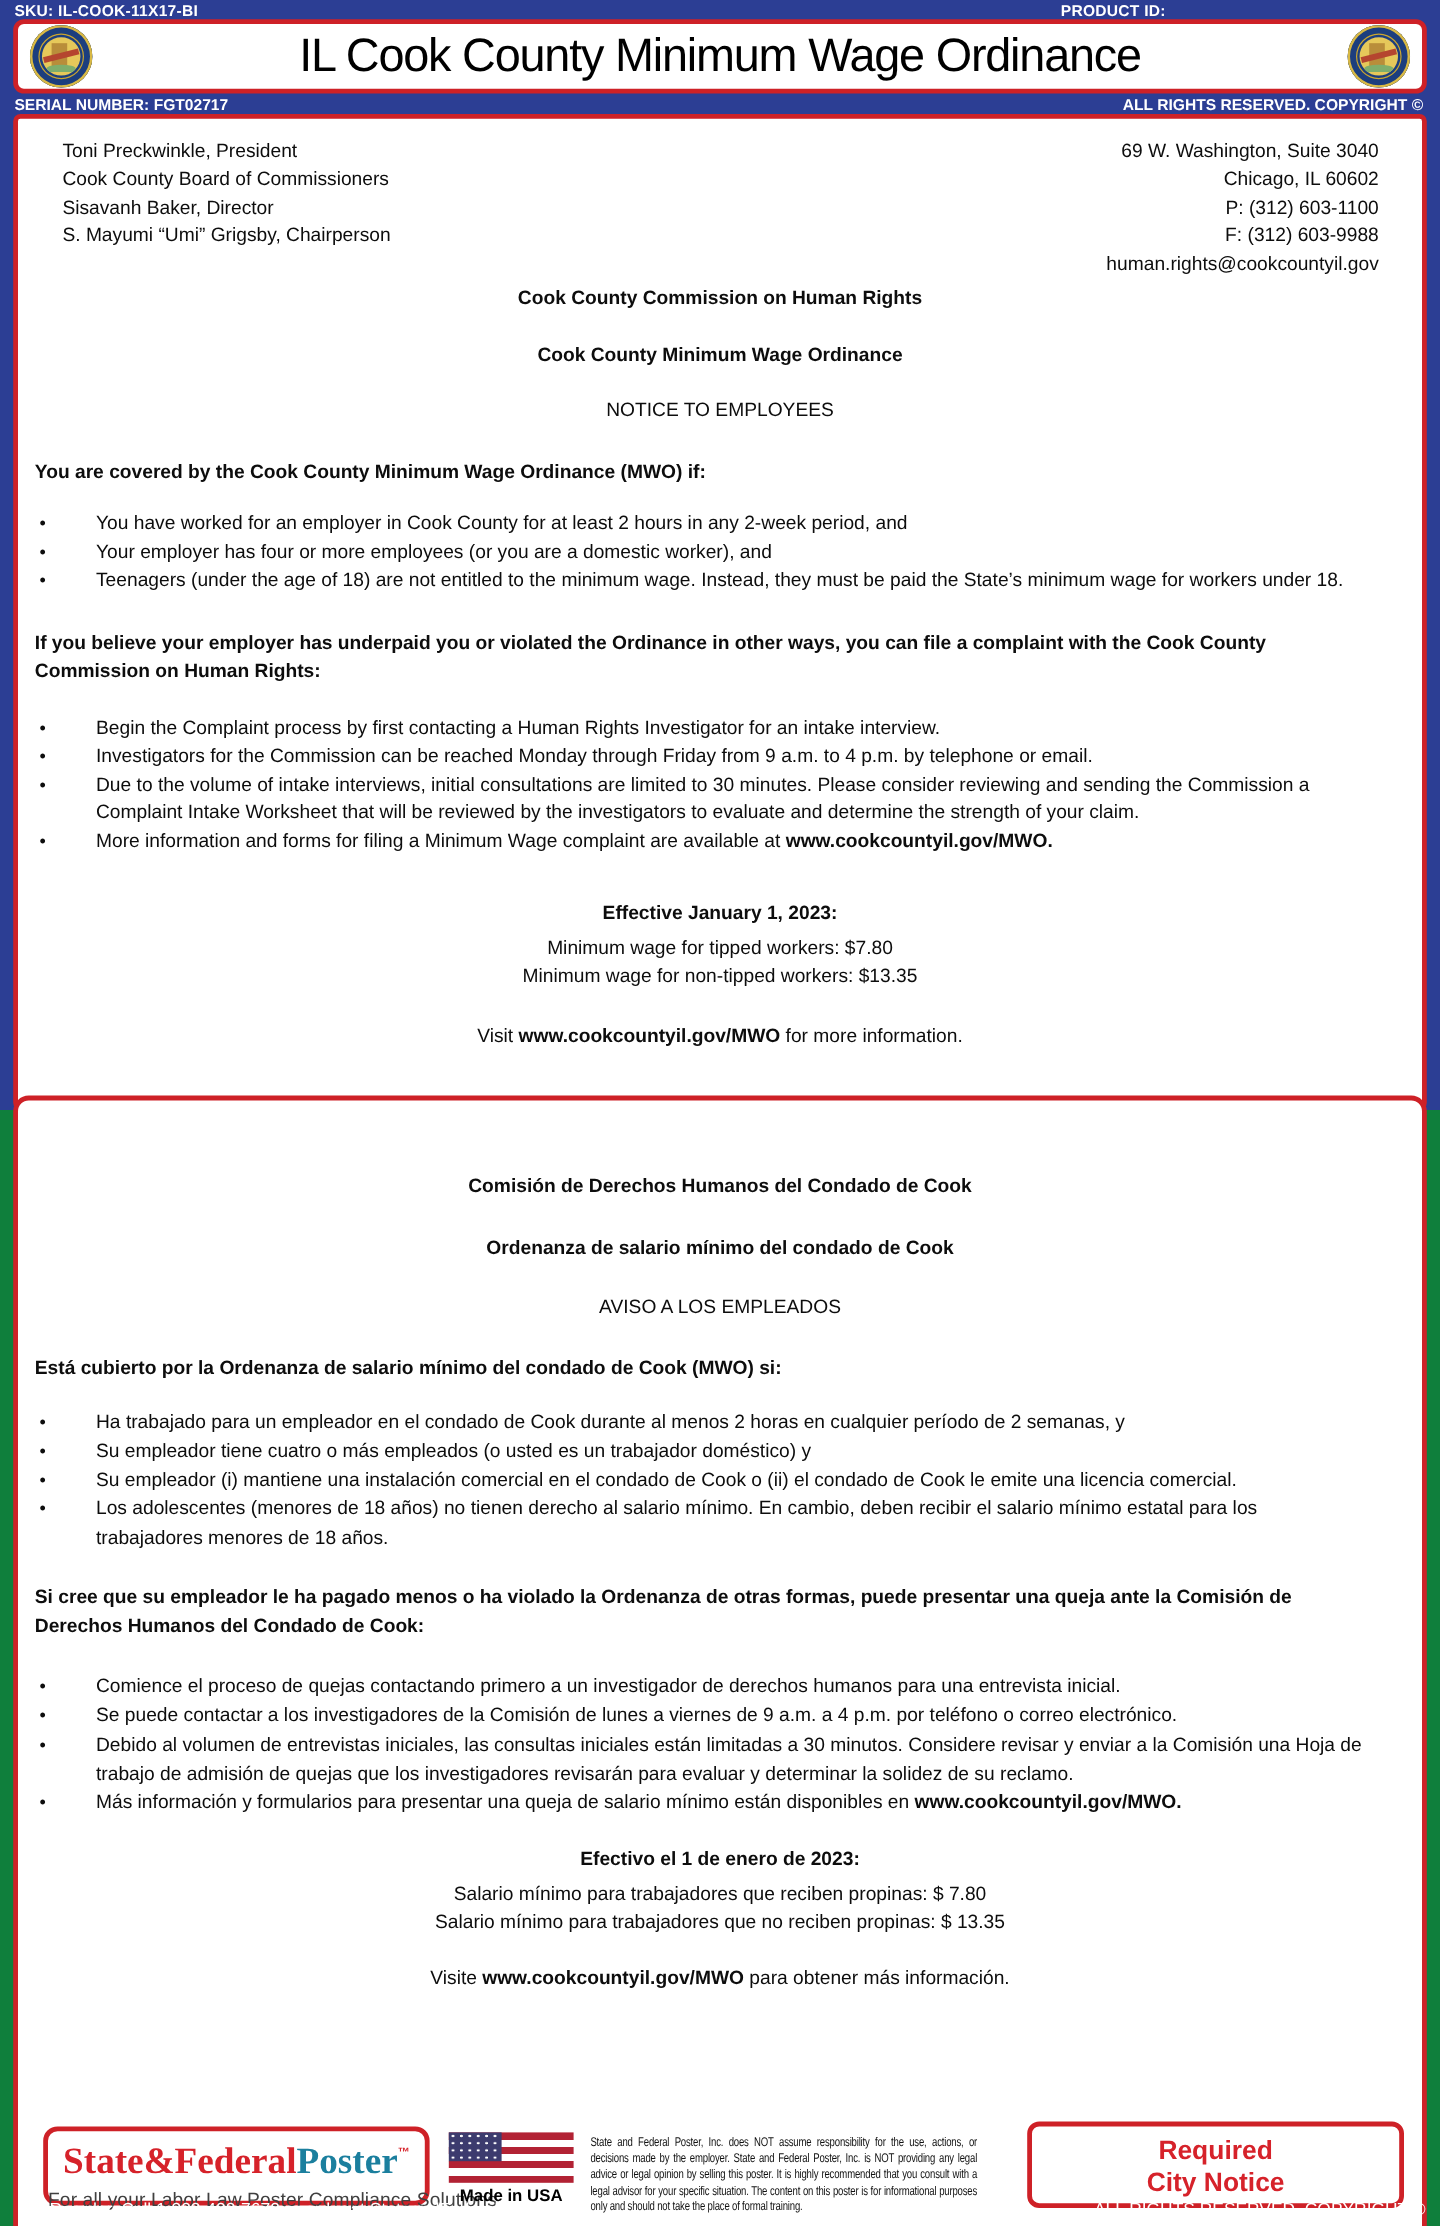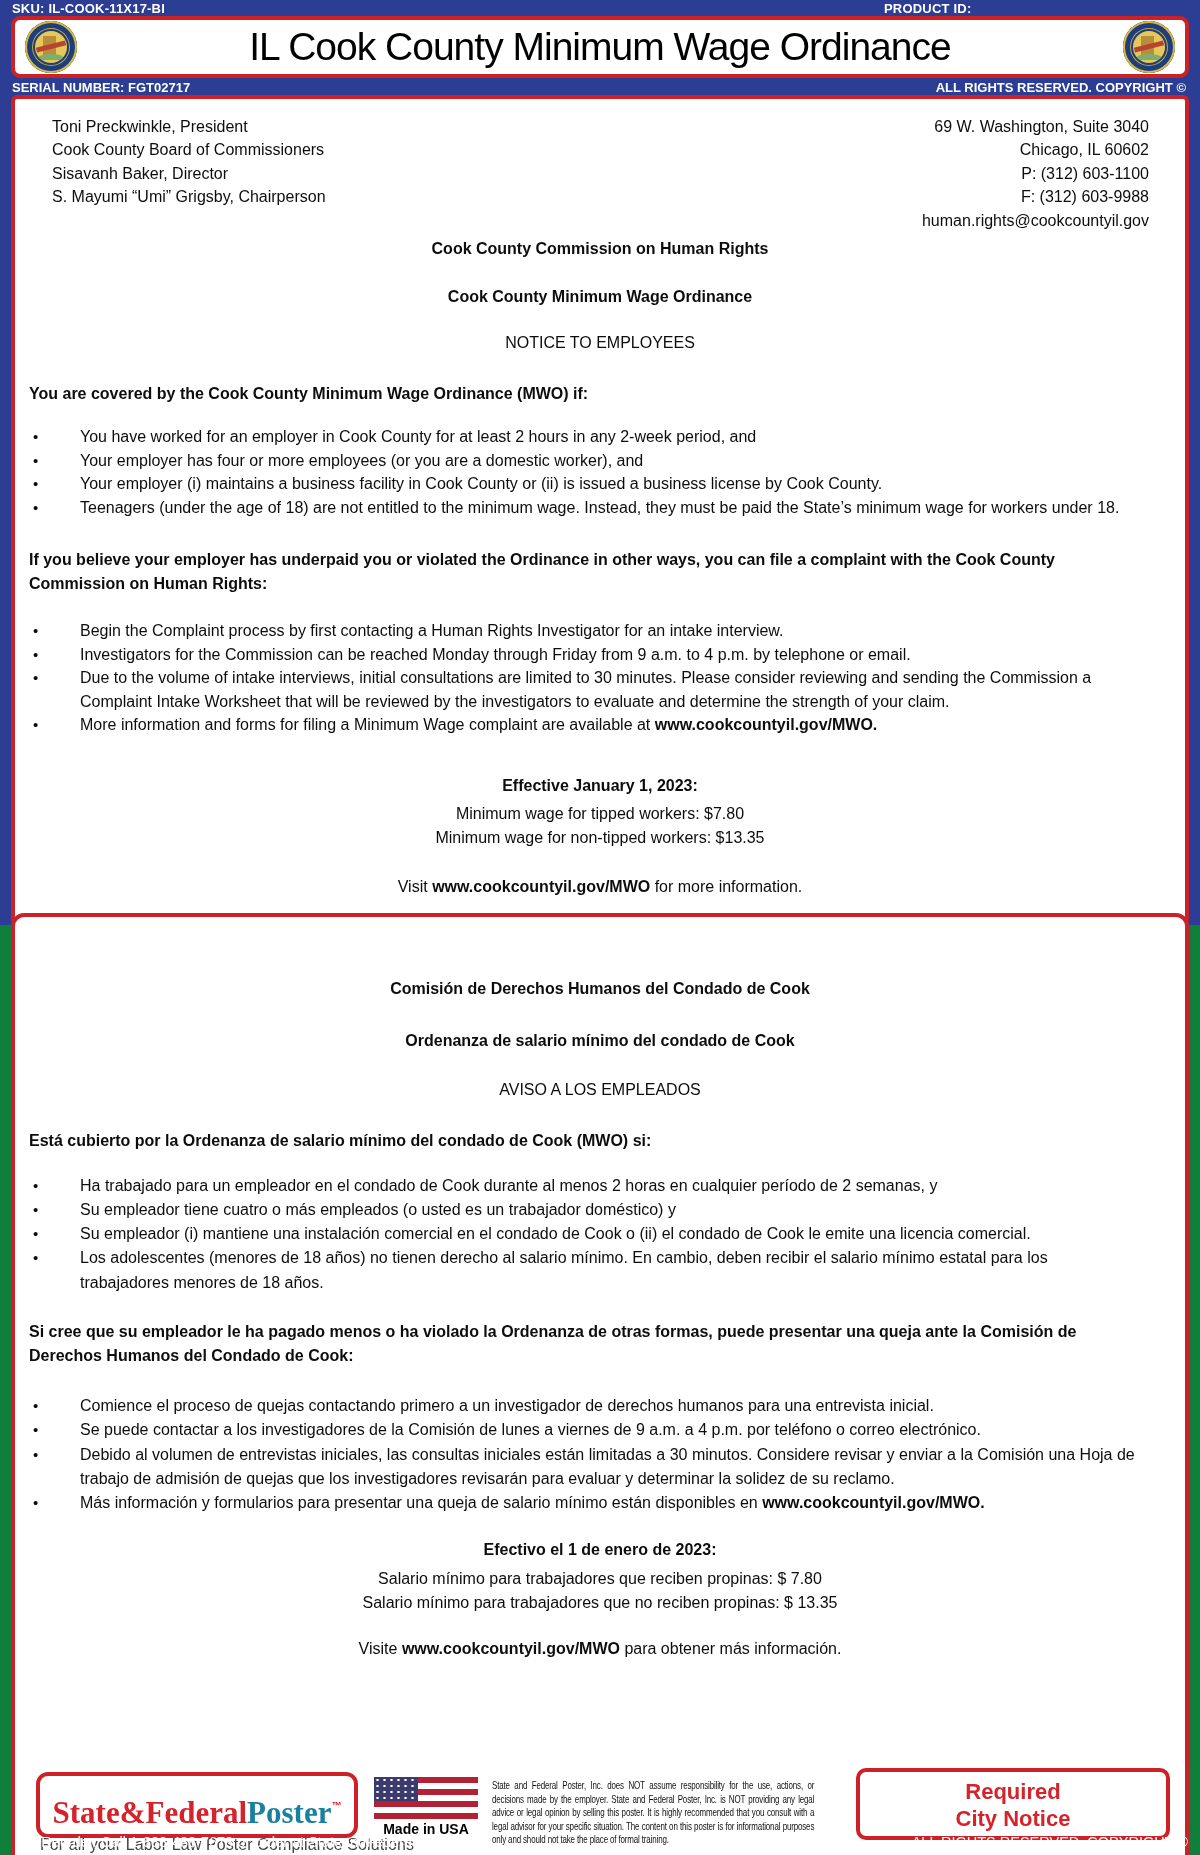--- a/index.html
+++ b/index.html
@@ -59,21 +59,21 @@
   .mt-h1{margin-top:5px} .mt-h2{margin-top:24px} .mt-h3{margin-top:23px}
   .mt-intro{margin-top:27px} .mt-list1{margin-top:20px} .mt-cintro{margin-top:29px}
   .mt-list2{margin-top:24px} .mt-eff{margin-top:37px} .mt-wage{margin-top:5px} .mt-visit{margin-top:26px}
   
   .mt-es-h1{margin-top:60px} .mt-es-h2{margin-top:27px} .mt-es-h3{margin-top:25px}
   .mt-es-intro{margin-top:26px} .mt-es-list1{margin-top:21px} .mt-es-cintro{margin-top:25px}
   .mt-es-list2{margin-top:26px} .mt-es-eff{margin-top:23px} .mt-es-wage{margin-top:4px} .mt-es-visit{margin-top:21px}
 
   
   .sfp-box { position:absolute; left:36px; top:1772px; width:322px; height:66px; box-sizing:border-box;
-    background:#fff; border:4px solid #ce2127; border-radius:12px; text-align:center; padding-top:21px; }
+    background:#fff; border:4px solid #ce2127; border-radius:12px; text-align:center; padding-top:9px; }
   .sfp-line { font-family:"Liberation Serif", serif; font-weight:bold; font-size:31px; line-height:31px; white-space:nowrap; }
   .sfp-red { color:#d6222a; } .sfp-teal { color:#1b7f9e; }
   .sfp-tm { color:#d6222a; font-size:10px; position:relative; top:-14px; font-family:"Liberation Sans",sans-serif; }
   .sfp-tag { color:#404040; font-size:16px; margin-top:1px; letter-spacing:.1px; white-space:nowrap; }
 
   .flag-wrap { position:absolute; left:371px; top:1777px; width:110px; text-align:center; }
   .flag { position:relative; width:104px; height:42px; margin:0 auto;
     background:repeating-linear-gradient(to bottom,#b22234 0 6px,#fff 6px 12px); }
   .canton { position:absolute; left:0; top:0; width:44px; height:24px; background-color:#3c3b6e;
     background-image:radial-gradient(#fff 1px, transparent 1.4px); background-size:7px 6px; }
@@ -137,21 +137,20 @@
         <div>human.rights@cookcountyil.gov</div>
       </div>
     </div>
     <div class="c-head bold mt-h1">Cook County Commission on Human Rights</div>
     <div class="c-head bold mt-h2">Cook County Minimum Wage Ordinance</div>
     <div class="c-head mt-h3">NOTICE TO EMPLOYEES</div>
     <p class="para bold mt-intro">You are covered by the Cook County Minimum Wage Ordinance (MWO) if:</p>
     <ul class="blist mt-list1">
       <li>You have worked for an employer in Cook County for at least 2 hours in any 2-week period, and</li>
       <li>Your employer has four or more employees (or you are a domestic worker), and</li>
-      <li>Your employer (i) maintains a business facility in Cook County or (ii) is issued a business license by Cook County.</li>
       <li>Teenagers (under the age of 18) are not entitled to the minimum wage. Instead, they must be paid the State’s minimum wage for workers under 18.</li>
     </ul>
     <p class="para bold mt-cintro">If you believe your employer has underpaid you or violated the Ordinance in other ways, you can file a complaint with the Cook County Commission on Human Rights:</p>
     <ul class="blist mt-list2">
       <li>Begin the Complaint process by first contacting a Human Rights Investigator for an intake interview.</li>
       <li>Investigators for the Commission can be reached Monday through Friday from 9 a.m. to 4 p.m. by telephone or email.</li>
       <li>Due to the volume of intake interviews, initial consultations are limited to 30 minutes. Please consider reviewing and sending the Commission a Complaint Intake Worksheet that will be reviewed by the investigators to evaluate and determine the strength of your claim.</li>
       <li><span>More information and forms for filing a Minimum Wage complaint are available at </span><b>www.cookcountyil.gov/MWO.</b></li>
     </ul>
     <div class="c-head bold mt-eff">Effective January 1, 2023:</div>

